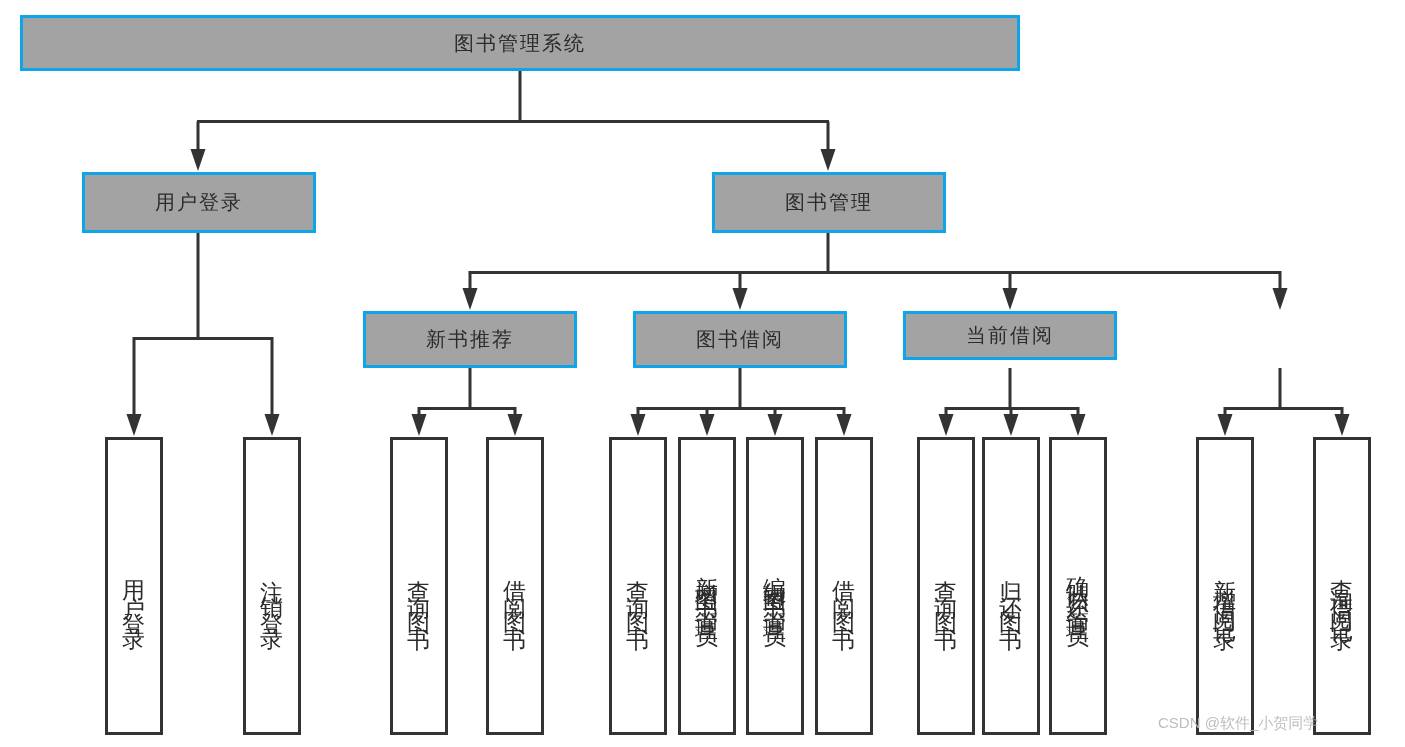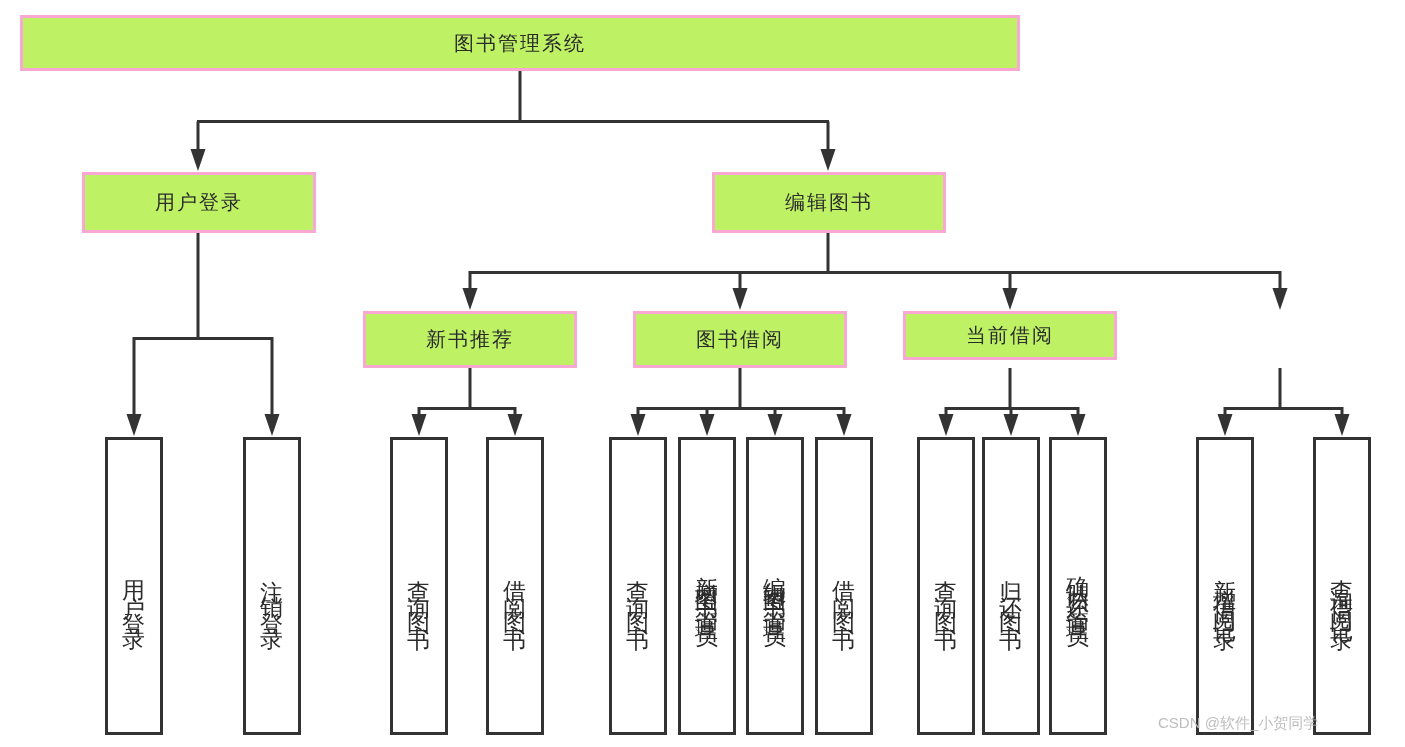--- a/index.html
+++ b/index.html
@@ -19,22 +19,22 @@
     position: absolute;
     left: 0; top: 0;
     width: 1405px;
     height: 747px;
     z-index: 1;
     pointer-events: none;
   }
   .hbox {
     position: absolute;
     box-sizing: border-box;
-    border: 3px solid #f9a8d4;
-    background: #bef264;
+    border: 3px solid #0ea5e9;
+    background: #a3a3a3;
     display: flex;
     align-items: center;
     justify-content: center;
     z-index: 2;
     text-align: center;
   }
   .htext {
     font-size: 20px;
     color: #2b2b2b;
     letter-spacing: 2px;
@@ -111,21 +111,21 @@
   </svg>
 
   <div class="hbox" style="left:20px;top:15px;width:1000px;height:56px">
     <span class="htext">图书管理系统</span>
   </div>
 
   <div class="hbox" style="left:82px;top:172px;width:234px;height:61px">
     <span class="htext">用户登录</span>
   </div>
   <div class="hbox" style="left:712px;top:172px;width:234px;height:61px">
-    <span class="htext">编辑图书</span>
+    <span class="htext">图书管理</span>
   </div>
 
   <div class="hbox" style="left:633px;top:311px;width:214px;height:57px">
     <span class="htext">图书借阅</span>
   </div>
   <div class="hbox" style="left:363px;top:311px;width:214px;height:57px">
     <span class="htext">新书推荐</span>
   </div>
   <div class="hbox" style="left:903px;top:311px;width:214px;height:49px">
     <span class="htext">当前借阅</span>

